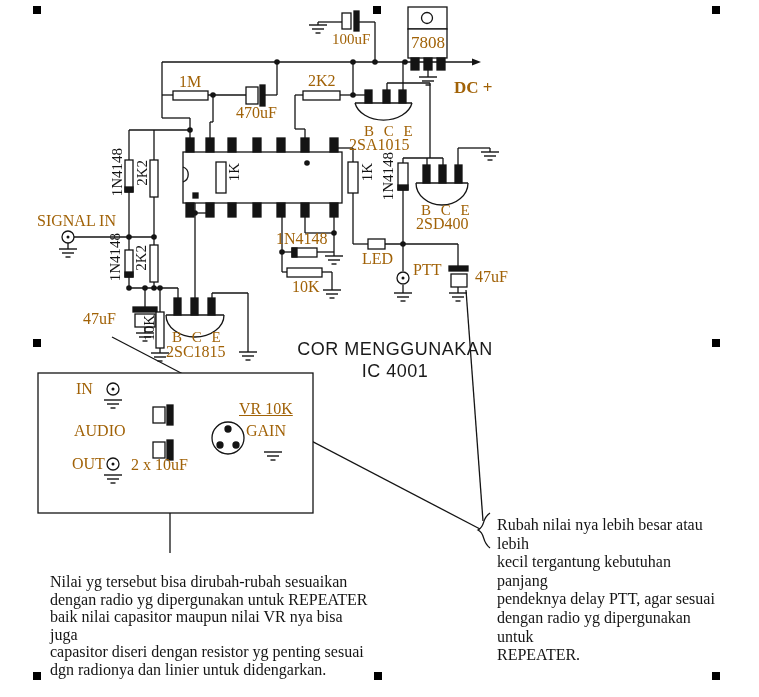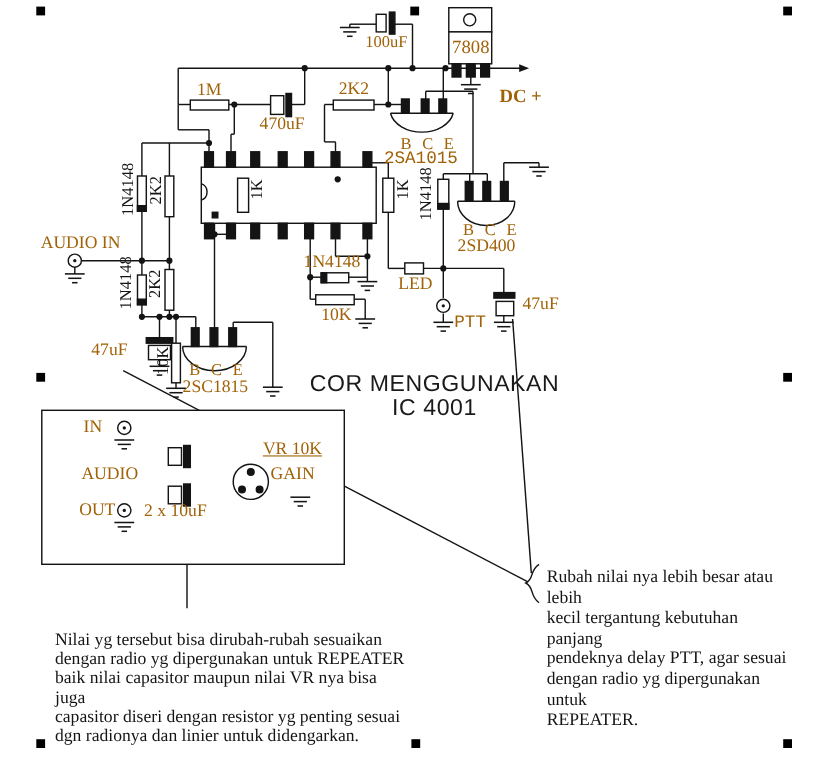--- a/index.html
+++ b/index.html
@@ -7,21 +7,21 @@
          font-family:"Liberation Serif",serif;color:#141414;}
   #schem{position:absolute;left:0;top:0;}
   .lbl{position:absolute;font-size:15px;line-height:15px;white-space:nowrap;color:#a16207;}
   .lbl16{font-size:16px;}
   .lbl17{font-size:17px;}
   .bce{font-weight:normal;word-spacing:6px;font-size:15px;}
   .vlabel{position:absolute;writing-mode:vertical-rl;transform:rotate(180deg);
           font-size:15px;white-space:nowrap;color:#141414;}
   .bold{font-weight:bold;}
   #title-block{position:absolute;left:270px;top:338px;width:250px;text-align:center;
-               font-family:"Liberation Sans",sans-serif;font-size:21px;line-height:22px;
+               font-family:"Liberation Sans",sans-serif;font-size:18px;line-height:22px;
                letter-spacing:.5px;color:#1a1a1a;}
   .note{position:absolute;font-size:16px;color:#141414;}
   #note-left{left:50px;top:573px;width:320px;line-height:17.5px;}
   #note-right{left:497px;top:516px;width:225px;line-height:18.6px;}
   .handle{position:absolute;width:8px;height:8px;background:#000;}
 </style>
 </head>
 <body>
 
 <div id="stage">
@@ -333,39 +333,39 @@
     </g>
   </svg>
 
   <span class="lbl" style="left:332px;top:32px;">100uF</span>
   <span class="lbl lbl17" style="left:411px;top:35px;">7808</span>
   <span class="lbl lbl17 bold" style="left:454px;top:62px;margin-top:18px;">DC +</span>
   <span class="lbl lbl16" style="left:179px;top:74px;">1M</span>
   <span class="lbl lbl16" style="left:236px;top:105px;">470uF</span>
   <span class="lbl lbl16" style="left:308px;top:73px;">2K2</span>
   <span class="lbl bce" style="left:364px;top:124px;">B C E</span>
-  <span class="lbl lbl16" style="left:349px;top:137px;font-family:Liberation Mono, monospace;">2SA1015</span>
+  <span class="lbl lbl16" style="left:349px;top:137px;">2SA1015</span>
   <span class="lbl bce" style="left:421px;top:203px;">B C E</span>
   <span class="lbl lbl16" style="left:416px;top:216px;">2SD400</span>
-  <span class="lbl lbl16" style="left:37px;top:213px;">AUDIO IN</span>
+  <span class="lbl lbl16" style="left:37px;top:213px;">SIGNAL IN</span>
   <span class="vlabel" style="left:109px;top:148px;">1N4148</span>
   <span class="vlabel" style="left:134px;top:160px;">2K2</span>
   <span class="vlabel" style="left:107px;top:233px;">1N4148</span>
   <span class="vlabel" style="left:133px;top:245px;">2K2</span>
   <span class="vlabel" style="left:226px;top:163px;">1K</span>
   <span class="vlabel" style="left:359px;top:163px;">1K</span>
   <span class="vlabel" style="left:380px;top:152px;">1N4148</span>
   <span class="lbl lbl16" style="left:83px;top:311px;">47uF</span>
   <span class="vlabel" style="left:141px;top:315px;">10K</span>
   <span class="lbl bce" style="left:172px;top:330px;">B C E</span>
   <span class="lbl lbl16" style="left:166px;top:344px;">2SC1815</span>
   <span class="lbl lbl16" style="left:276px;top:231px;">1N4148</span>
   <span class="lbl lbl16" style="left:292px;top:279px;">10K</span>
   <span class="lbl lbl16" style="left:362px;top:251px;">LED</span>
-  <span class="lbl lbl16" style="left:413px;top:286px;font-family:Liberation Mono, monospace;">PTT</span>
+  <span class="lbl lbl16" style="left:413px;top:262px;">PTT</span>
   <span class="lbl lbl16" style="left:475px;top:269px;">47uF</span>
 
   <span class="lbl lbl16" style="left:76px;top:381px;text-align:right;">IN</span>
   <span class="lbl lbl16" style="left:74px;top:423px;">AUDIO</span>
   <span class="lbl lbl16" style="left:72px;top:456px;font-family:Liberation Serif, serif;">OUT</span>
   <span class="lbl lbl16" style="left:131px;top:457px;">2 x 10uF</span>
   <span class="lbl lbl16" style="left:239px;top:401px;text-decoration:underline;">VR 10K</span>
   <span class="lbl lbl16" style="left:246px;top:423px;">GAIN</span>
 
   <div id="title-block">

